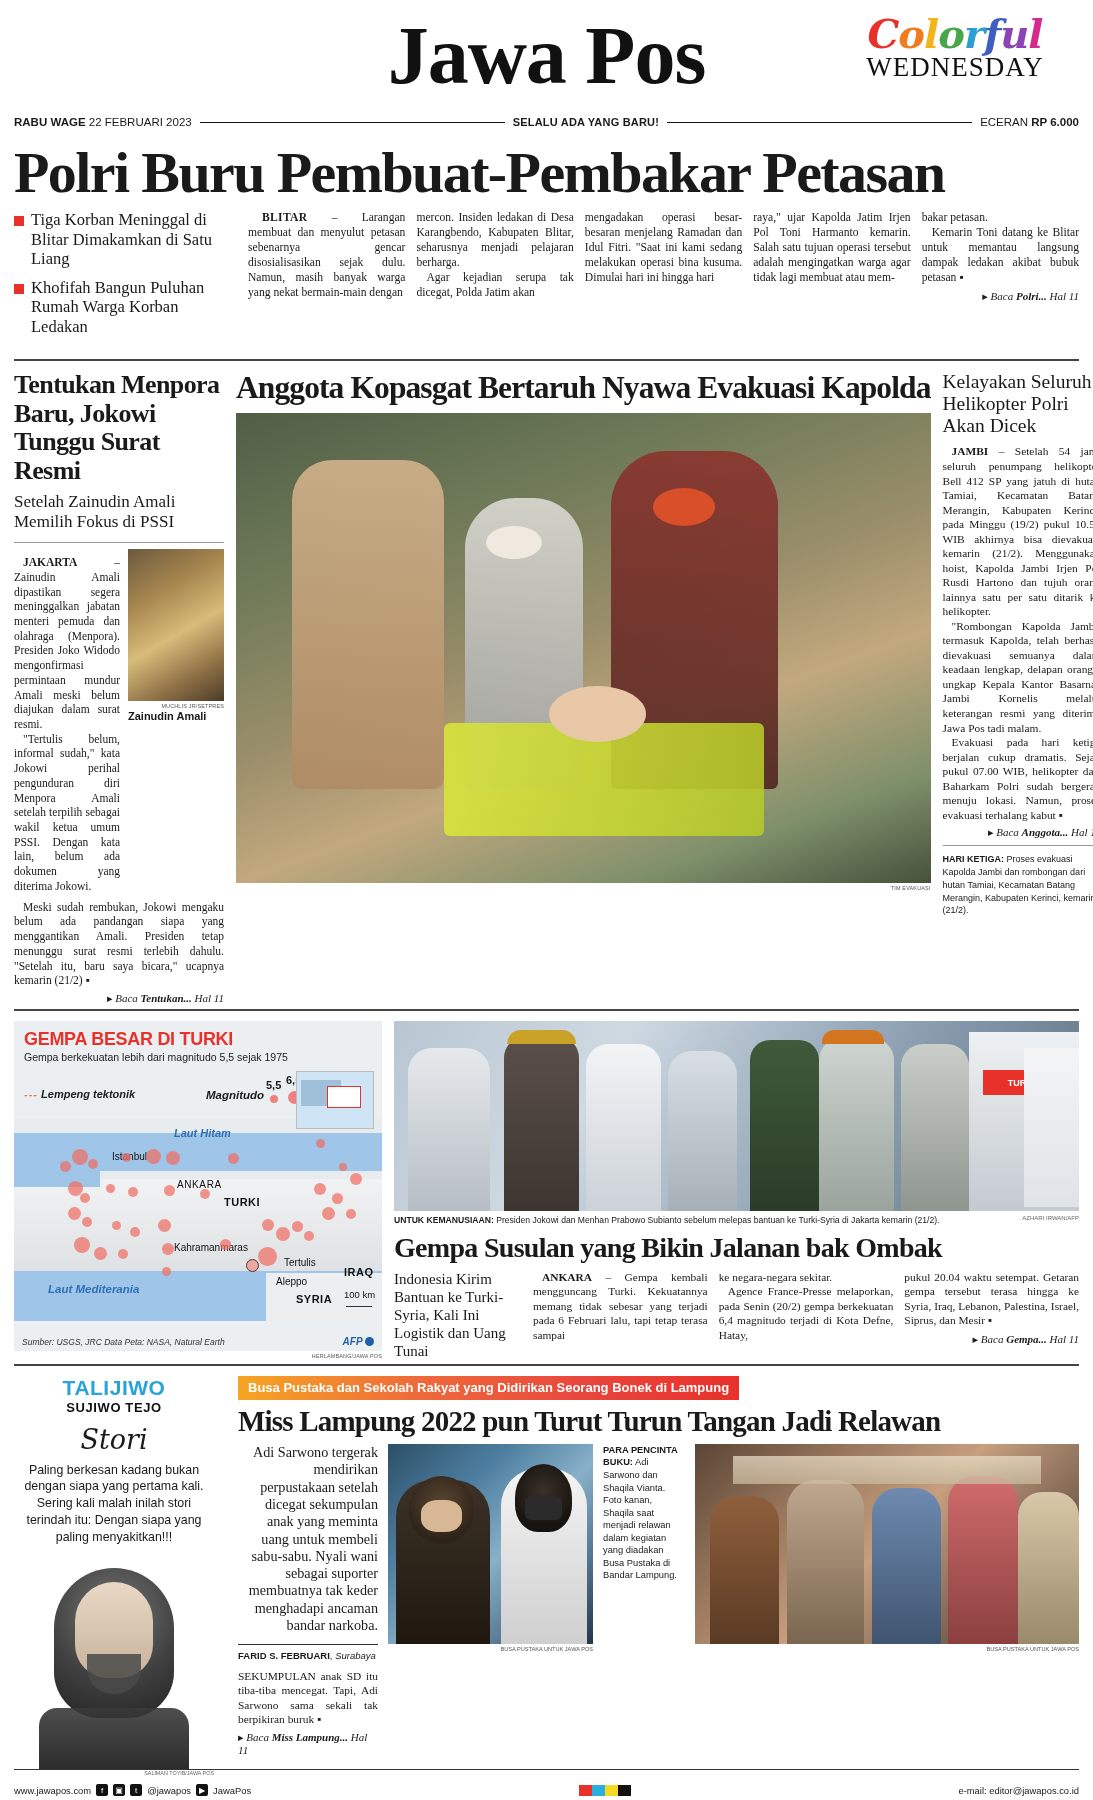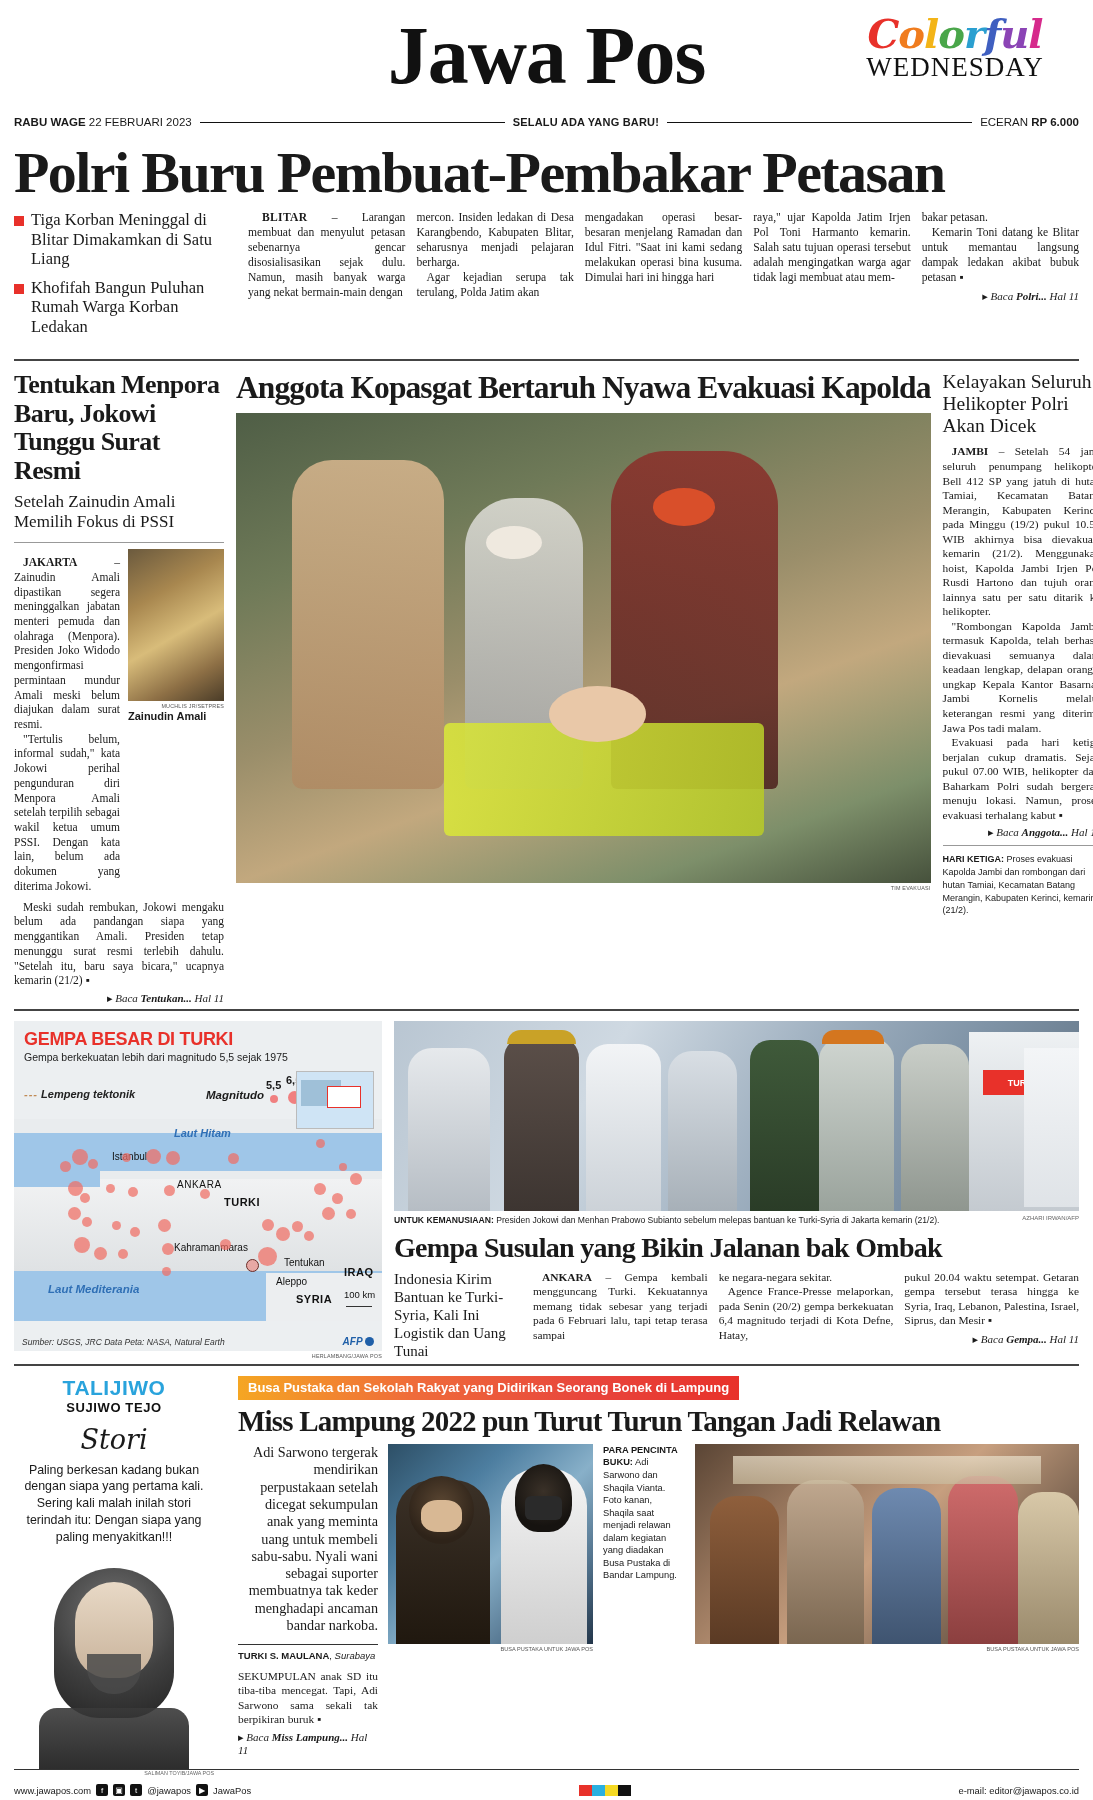--- a/index.html
+++ b/index.html
@@ -211,21 +211,21 @@
         <span class="sq"></span>
         <span class="tx">Khofifah Bangun Puluhan Rumah Warga Korban Ledakan</span>
       </div>
     </div>
     <div class="lead-cols">
       <div class="c">
         <p class="first"><b class="city">BLITAR</b> <span>– Larangan membuat dan menyulut petasan sebenarnya gencar disosialisasikan sejak dulu. Namun, masih banyak warga yang nekat bermain-main dengan</span></p>
       </div>
       <div class="c">
         <p style="text-indent:0">mercon. Insiden ledakan di Desa Karangbendo, Kabupaten Blitar, seharusnya menjadi pelajaran berharga.</p>
-        <p>Agar kejadian serupa tak terulang, Polda Jatim akan</p>
+        <p>Agar kejadian serupa tak dicegat, Polda Jatim akan</p>
       </div>
       <div class="c">
         <p style="text-indent:0">mengadakan operasi besar-besaran menjelang Ramadan dan Idul Fitri. "Saat ini kami sedang melakukan operasi bina kusuma. Dimulai hari ini hingga hari</p>
       </div>
       <div class="c">
         <p style="text-indent:0">raya," ujar Kapolda Jatim Irjen Pol Toni Harmanto kemarin. Salah satu tujuan operasi tersebut adalah mengingatkan warga agar tidak lagi membuat atau mem-</p>
       </div>
       <div class="c">
         <p style="text-indent:0">bakar petasan.</p>
         <p>Kemarin Toni datang ke Blitar untuk memantau langsung dampak ledakan akibat bubuk petasan ▪</p>
@@ -345,21 +345,21 @@
           <div style="position:absolute;left:4px;top:8px;width:40px;height:26px;background:#9fc0d8"></div>
           <div style="position:absolute;left:30px;top:14px;width:34px;height:22px;background:#fff;border:1.2px solid #e8312a"></div>
         </div>
 
         <span class="sea-label" style="left:160px;top:106px;font-size:11px">Laut Hitam</span>
         <span class="sea-label" style="left:34px;top:262px;font-size:11.5px">Laut Mediterania</span>
 
         <span class="city-label" style="left:98px;top:130px">Istanbul</span>
         <span class="city-label" style="left:163px;top:158px;letter-spacing:.6px">ANKARA</span>
         <span class="city-label" style="left:160px;top:221px">Kahramanmaras</span>
-        <span class="city-label" style="left:270px;top:236px">Tentukan</span>
+        <span class="city-label" style="left:270px;top:236px">Tertulis</span>
         <span class="city-label" style="left:262px;top:255px">Aleppo</span>
 
         <span class="ctry-label" style="left:210px;top:175px">TURKI</span>
         <span class="ctry-label" style="left:282px;top:272px">SYRIA</span>
         <span class="ctry-label" style="left:330px;top:245px">IRAQ</span>
 
         <span class="city-label" style="left:330px;top:268px;font-size:9.5px">100 km</span>
         <span style="position:absolute;left:332px;top:285px;width:26px;border-top:1.4px solid #333"></span>
 
         <span class="qdot" style="left:58px;top:128px;width:16px;height:16px"></span>
@@ -472,21 +472,21 @@
     </div>
 
     <div class="lamp-col">
       <div class="lamp-banner">Busa Pustaka dan Sekolah Rakyat yang Didirikan Seorang Bonek di Lampung</div>
       <div class="hl-lamp">Miss Lampung 2022 pun Turut Turun Tangan Jadi Relawan</div>
 
       <div class="lamp-grid">
         <div class="lamp-lead">
           <div>Adi Sarwono tergerak mendirikan perpustakaan setelah dicegat sekumpulan anak yang meminta uang untuk membeli sabu-sabu. Nyali wani sebagai suporter membuatnya tak keder menghadapi ancaman bandar narkoba.</div>
           <div class="lamp-byline" style="margin-top:10px;text-align:left">
-            <b>TURKI S. MAULANA</b><span>, </span><i>Surabaya</i>
+            <b>FARID S. FEBRUARI</b><span>, </span><i>Surabaya</i>
           </div>
           <div class="lamp-foot" style="width:auto;text-align:justify;margin-top:7px">
             <span>SEKUMPULAN anak SD itu tiba-tiba mencegat. Tapi, Adi Sarwono sama sekali tak berpikiran buruk ▪</span>
           </div>
           <div class="baca" style="text-align:left">
             <span class="tri">▸</span>
             <span>Baca</span>
             <b>Miss Lampung...</b>
             <span>Hal 11</span>
           </div>

